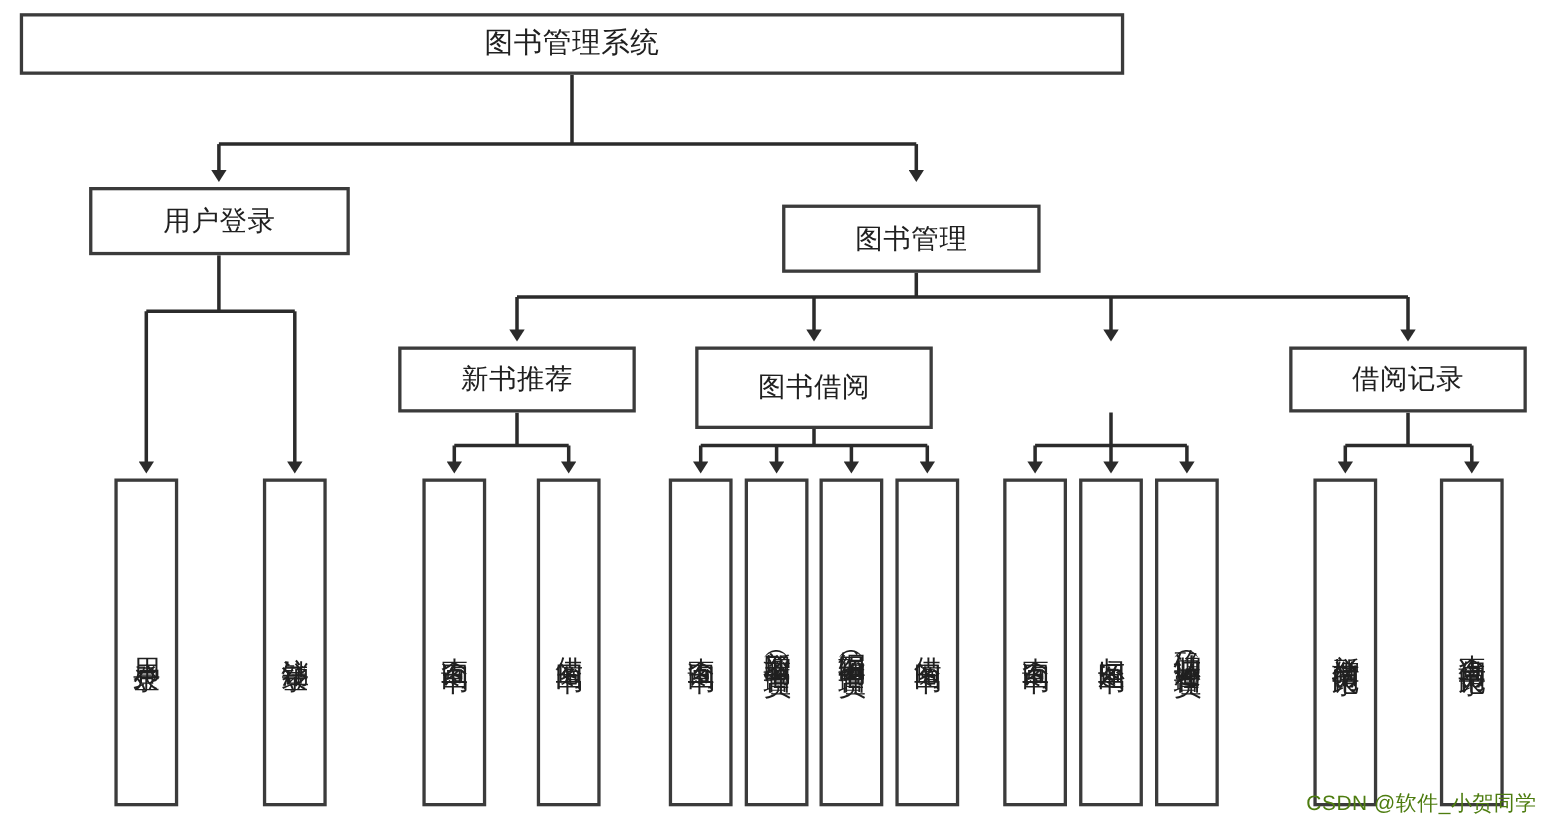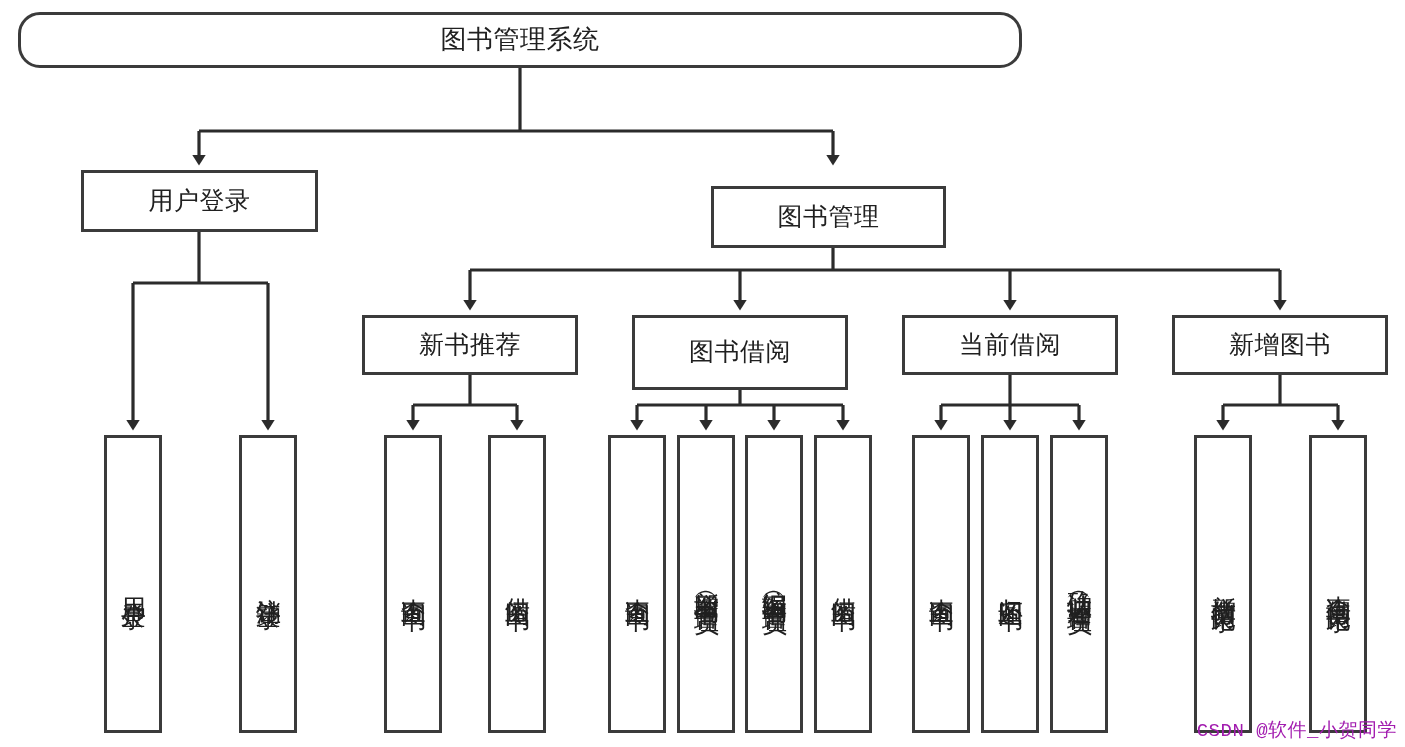--- a/index.html
+++ b/index.html
@@ -62,24 +62,24 @@
     font-size: 25px;
     line-height: 1.12;
     letter-spacing: 3px;
     white-space: nowrap;
   }
   .watermark {
     position: absolute;
     right: 8px;
     bottom: 4px;
     font-size: 19px;
-    color: #a21caf;
+    color: #4d7c0f;
     letter-spacing: 0.5px;
     white-space: nowrap;
-    font-family: Liberation Mono, monospace;
+    font-family: Liberation Sans, sans-serif;
   }
 </style>
 </head>
 <body>
 
 <div id="canvas">
 
   <svg class="wires" viewBox="0 0 1405 747" xmlns="http://www.w3.org/2000/svg">
     <defs>
       <marker id="arw" markerWidth="12" markerHeight="14" refX="1.5" refY="7" orient="auto" markerUnits="userSpaceOnUse">
@@ -123,42 +123,39 @@
       <path d="M1010,405 L1010,421" marker-end="url(#arw)"></path>
       <path d="M1079,405 L1079,421" marker-end="url(#arw)"></path>
 
       <path d="M1280,375 L1280,405"></path>
       <path d="M1223,405 L1338,405"></path>
       <path d="M1223,405 L1223,421" marker-end="url(#arw)"></path>
       <path d="M1338,405 L1338,421" marker-end="url(#arw)"></path>
     </g>
   </svg>
 
-  <div class="node horiz root" style="left:18px; top:12px; width:1004px; height:56px;border-radius:22px;">
+  <div class="node horiz root" style="left:18px; top:12px; width:1004px; height:56px;">
     <span class="label">图书管理系统</span>
   </div>
 
   <div class="node horiz" style="left:81px; top:170px; width:237px; height:62px;">
     <span class="label">用户登录</span>
   </div>
   <div class="node horiz" style="left:711px; top:186px; width:235px; height:62px;">
     <span class="label">图书管理</span>
   </div>
 
   <div class="node horiz" style="left:362px; top:315px; width:216px; height:60px;">
     <span class="label">新书推荐</span>
   </div>
   <div class="node horiz" style="left:632px; top:315px; width:216px; height:75px;">
     <span class="label">图书借阅</span>
   </div>
-  <div class="node horiz" style="left:902px; top:315px; width:216px; height:60px;">
-    <span class="label">当前借阅</span>
-  </div>
   <div class="node horiz" style="left:1172px; top:315px; width:216px; height:60px;">
-    <span class="label">新增图书</span>
+    <span class="label">借阅记录</span>
   </div>
 
   <div class="node vert" style="left:104px; top:435px; width:58px; height:298px;">
     <span class="label">用户登录</span>
   </div>
   <div class="node vert" style="left:239px; top:435px; width:58px; height:298px;">
     <span class="label">注销登录</span>
   </div>
 
   <div class="node vert" style="left:384px; top:435px; width:58px; height:298px;">

